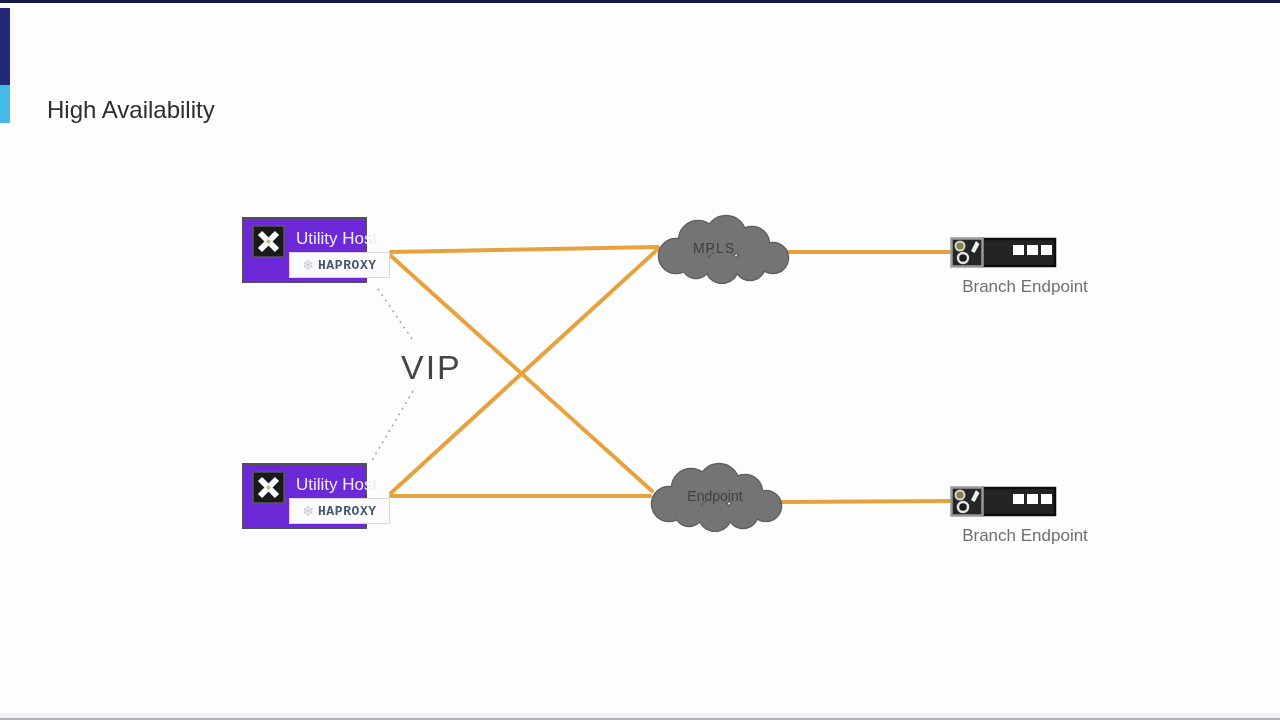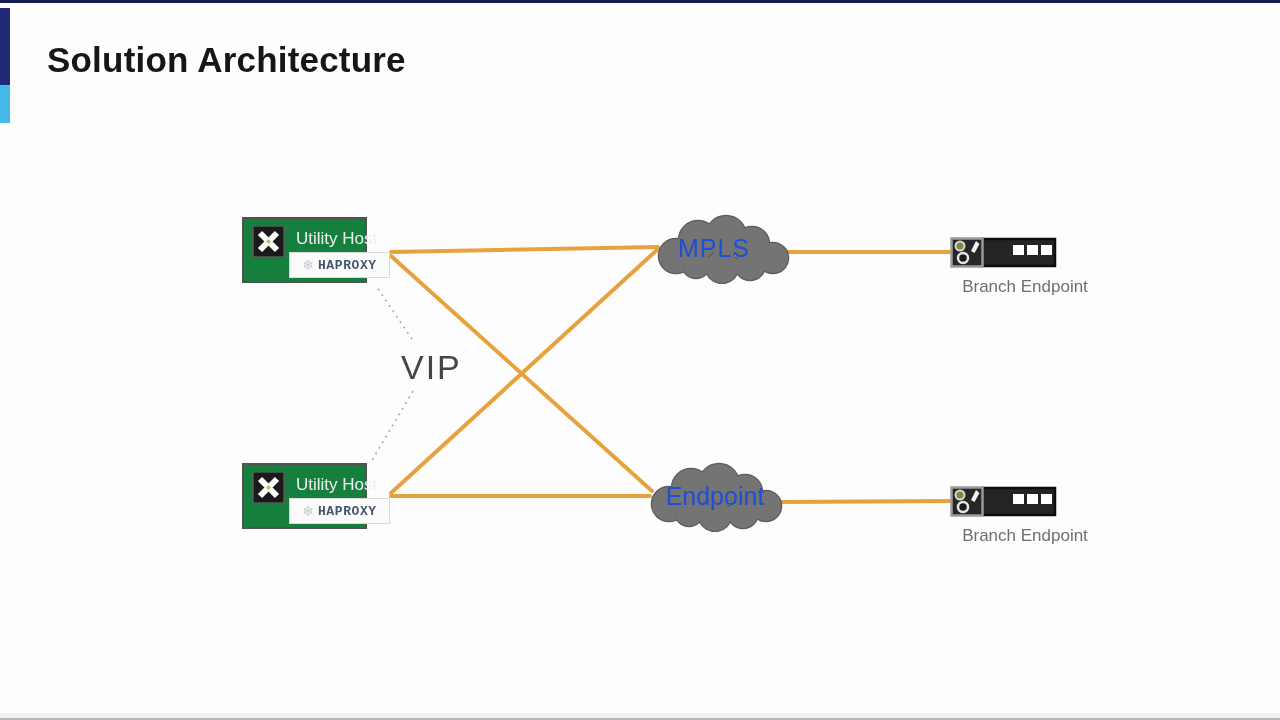--- a/index.html
+++ b/index.html
@@ -28,21 +28,21 @@
     position:absolute;left:47px;top:96px;margin:0;
     font-size:24px;font-weight:normal;color:#2e2e2e;
   }
 
   
   svg.connectors{position:absolute;left:0;top:0;width:1280px;height:720px;}
 
   
   .host{
     position:absolute;width:125px;height:66px;
-    background:#15803d;border:2px solid #515151;box-sizing:border-box;
+    background:#6d28d9;border:2px solid #515151;box-sizing:border-box;
   }
   .host-1{left:242px;top:217px;}
   .host-2{left:242px;top:463px;}
   .host-label{
     position:absolute;left:52px;top:10px;
     font-size:17px;color:#efefef;white-space:nowrap;
   }
   .host-icon{position:absolute;left:8px;top:6px;width:33px;height:33px;}
   .haproxy-badge{
     position:absolute;left:45px;top:33px;width:101px;height:26px;
@@ -53,21 +53,21 @@
   .haproxy-text{font-size:13px;font-weight:bold;color:#44566e;letter-spacing:.6px;font-family:Liberation Mono, monospace;}
 
   
   .cloud{position:absolute;width:140px;height:72px;}
   .cloud-mpls{left:652px;top:212px;}
   .cloud-internet{left:645px;top:460px;}
   .cloud svg{position:absolute;left:0;top:0;width:140px;height:72px;}
   .cloud-label{
     position:absolute;left:0;top:0;width:140px;height:72px;
     display:flex;align-items:center;justify-content:center;
-    font-size:25px;color:#1d4ed8;
+    font-size:14px;color:#404040;
   }
   .cloud-label.mpls{letter-spacing:1px;padding-right:16px;box-sizing:border-box;}
 
   
   .endpoint{position:absolute;width:160px;}
   .endpoint-1{left:929px;top:237px;}
   .endpoint-2{left:929px;top:486px;}
   .endpoint-device{position:absolute;left:21px;top:0;width:107px;height:31px;}
   .endpoint-label{
     position:absolute;left:16px;top:40px;width:160px;text-align:center;
@@ -86,21 +86,21 @@
 </style>
 </head>
 <body>
 
 <div class="slide">
 
   <div class="top-rule"></div>
   <div class="accent-navy"></div>
   <div class="accent-blue"></div>
 
-  <h1 class="title">Solution Architecture</h1>
+  <h2 class="subtitle">High Availability</h2>
 
   <svg class="connectors" viewBox="0 0 1280 720">
 
     <g stroke="#e7a23d" stroke-width="4" fill="none" stroke-linecap="round">
       <line x1="391" y1="252" x2="658" y2="247"></line>
       <line x1="391" y1="256" x2="652" y2="491"></line>
       <line x1="391" y1="493" x2="658" y2="249"></line>
       <line x1="391" y1="496" x2="650" y2="496"></line>
       <line x1="786" y1="252" x2="951" y2="252"></line>
       <line x1="780" y1="502" x2="951" y2="501"></line>

